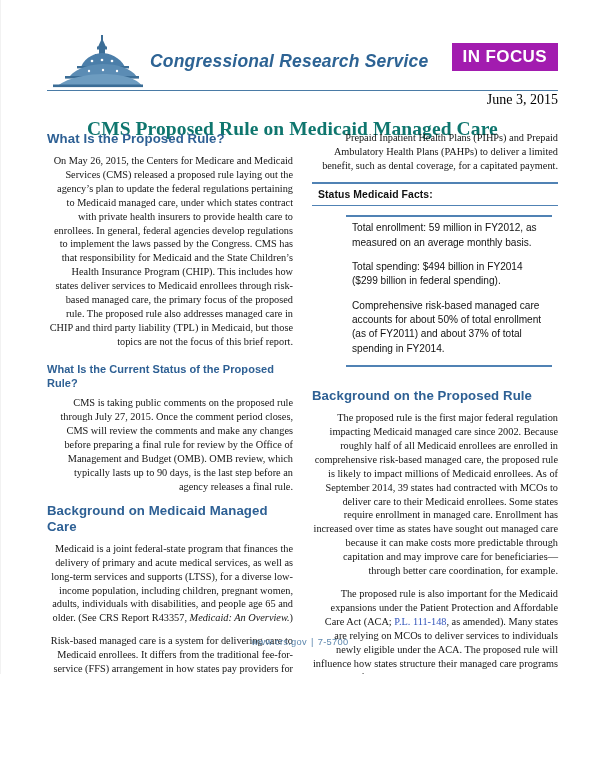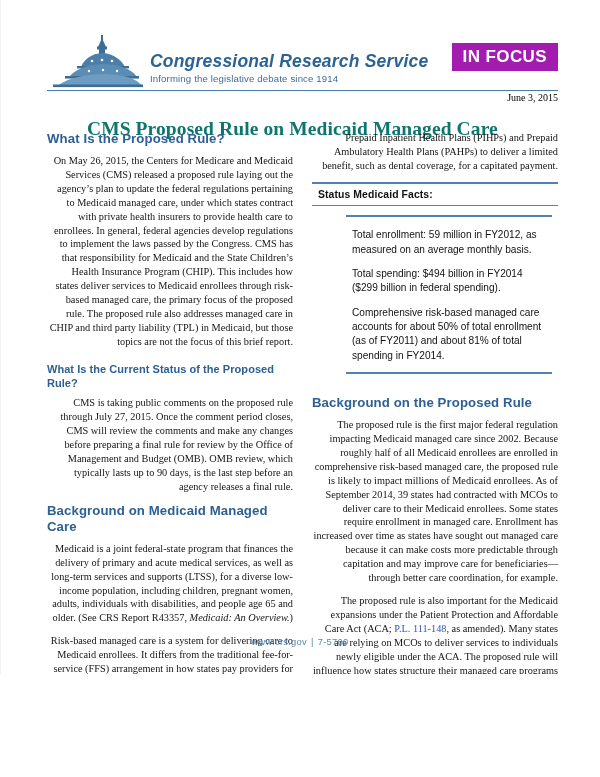--- a/index.html
+++ b/index.html
@@ -83,21 +83,21 @@
     right: 42px;
     top: 90px;
     height: 1px;
     background: #4a7ba6;
   }
   .doc-date {
     position: absolute;
     right: 42px;
     top: 92px;
     font-family: "Liberation Serif", serif;
-    font-size: 10px;
+    font-size: 14px;
     color: #000000;
   }
   .doc-title {
     position: absolute;
     left: 47px;
     right: 42px;
     top: 105px;
     font-family: "Liberation Serif", serif;
     font-weight: bold;
     font-size: 19.5px;
@@ -183,21 +183,21 @@
     font-size: 10.1px;
     line-height: 1.42;
     color: #111111;
     margin: 0 0 10px 0;
   }
   .facts-item:last-child { margin-bottom: 0; }
   .facts-body-inner {
     border-top: 2px solid #5082b4;
     border-bottom: 2px solid #5082b4;
     margin-left: 14px;
-    padding: 11px 4px 9px 6px;
+    padding: 4px 4px 9px 6px;
   }
 
   
   .footer {
     position: absolute;
     left: 0;
     right: 0;
     bottom: 27px;
     text-align: center;
     font-family: "Liberation Sans", sans-serif;
@@ -235,21 +235,20 @@
           <circle cx="65" cy="27" r="1.3" fill="#ffffff"></circle>
           <circle cx="42" cy="37" r="1.2" fill="#ffffff"></circle>
           <circle cx="56" cy="36" r="1.2" fill="#ffffff"></circle>
           <circle cx="70" cy="37" r="1.2" fill="#ffffff"></circle>
         </g>
       </svg>
     </div>
 
     <div class="crs-words">
       <div class="crs-title">Congressional Research Service</div>
-      <div class="crs-tagline">Informing the legislative debate since 1914</div>
     </div>
 
     <div class="in-focus">IN FOCUS</div>
   </div>
 
   <div class="rule-under-mast"></div>
 
   <div class="doc-date">June 3, 2015</div>
 
   <h1 class="doc-title">CMS Proposed Rule on Medicaid Managed Care</h1>
@@ -278,21 +277,21 @@
       <p class="body">Prepaid Inpatient Health Plans (PIHPs) and Prepaid Ambulatory Health Plans (PAHPs) to deliver a limited benefit, such as dental coverage, for a capitated payment.</p>
 
       <div class="facts-box">
         <div class="facts-rule"></div>
         <div class="facts-title">Status Medicaid Facts:</div>
         <div class="facts-rule thin"></div>
         <div class="facts-body">
           <div class="facts-body-inner">
             <p class="facts-item">Total enrollment: 59 million in FY2012, as measured on an average monthly basis.</p>
             <p class="facts-item">Total spending: $494 billion in FY2014 ($299 billion in federal spending).</p>
-            <p class="facts-item">Comprehensive risk-based managed care accounts for about 50% of total enrollment (as of FY2011) and about 81% of total spending in FY2014.</p>
+            <p class="facts-item">Comprehensive risk-based managed care accounts for about 50% of total enrollment (as of FY2011) and about 37% of total spending in FY2014.</p>
           </div>
         </div>
       </div>
 
       <h2 class="sec">Background on the Proposed Rule</h2>
       <p class="body">The proposed rule is the first major federal regulation impacting Medicaid managed care since 2002. Because roughly half of all Medicaid enrollees are enrolled in comprehensive risk-based managed care, the proposed rule is likely to impact millions of Medicaid enrollees. As of September 2014, 39 states had contracted with MCOs to deliver care to their Medicaid enrollees. Some states require enrollment in managed care. Enrollment has increased over time as states have sought out managed care because it can make costs more predictable through capitation and may improve care for beneficiaries—through better care coordination, for example.</p>
 
       <p class="body"><span>The proposed rule is also important for the Medicaid expansions under the Patient Protection and Affordable Care Act (ACA; </span><a class="inline-link" href="#">P.L. 111-148</a><span>, as amended). Many states are relying on MCOs to deliver services to individuals newly eligible under the ACA. The proposed rule will influence how states structure their managed care programs going forward. With so many people getting Medicaid services through managed care and with recent changes to Medicare Advantage and the private health insurance market (including the introduction of health insurance exchanges) as a result of the ACA, CMS is updating the regulations to make sure they are aligned with today’s health care landscape.</span></p>
 
     </div>

